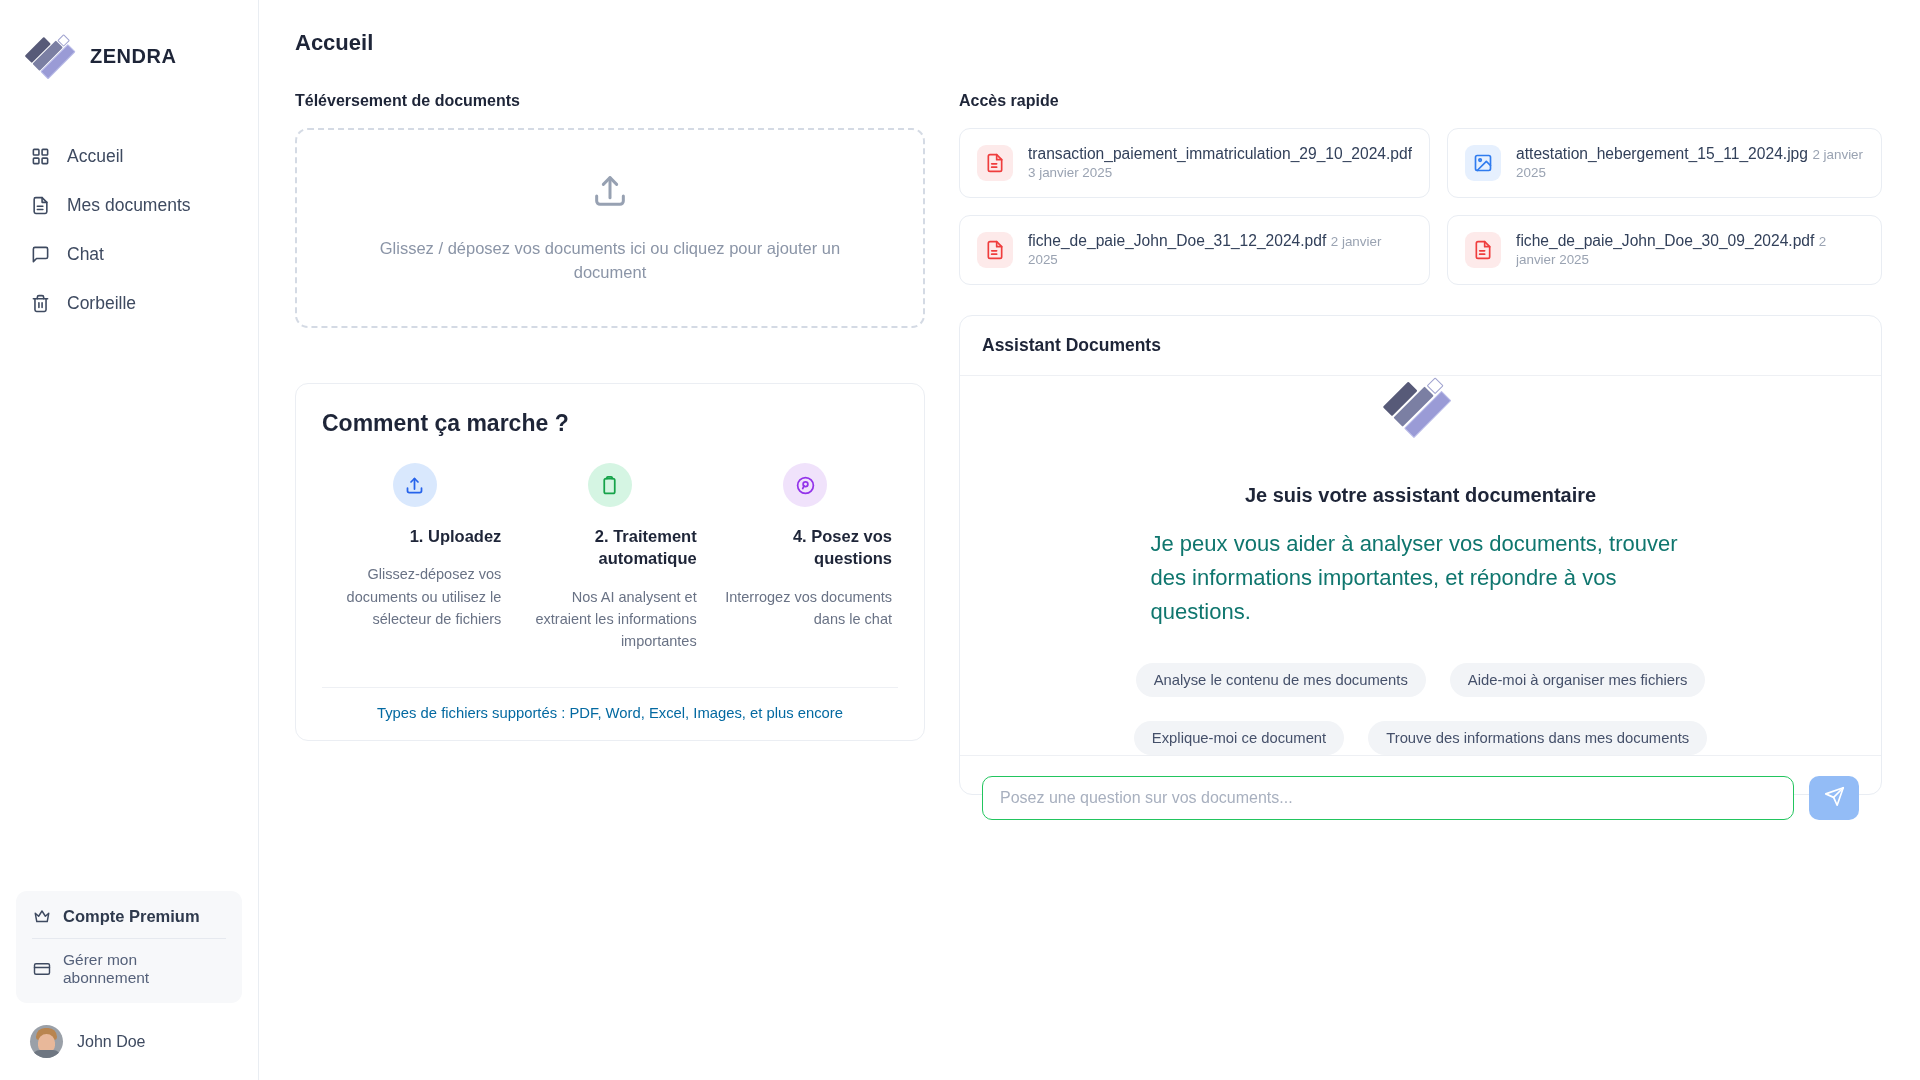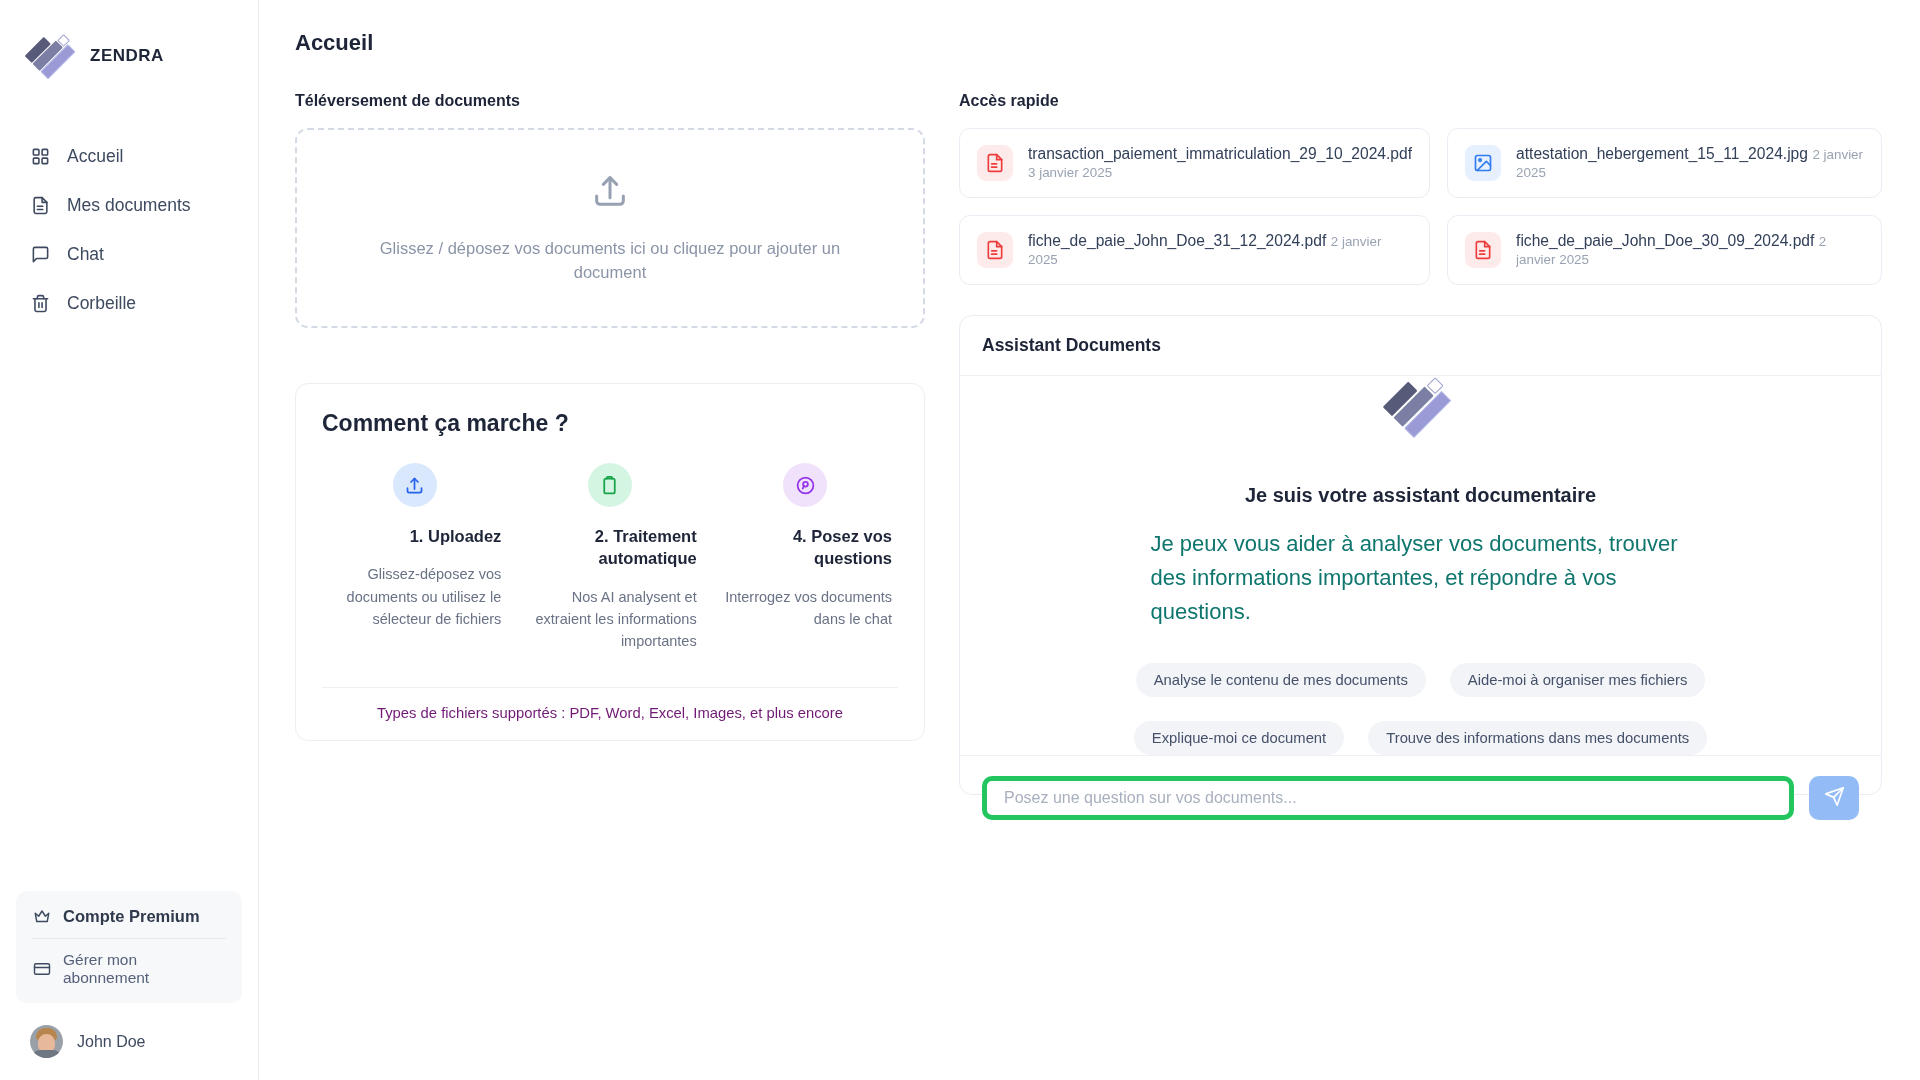--- a/index.html
+++ b/index.html
@@ -12,21 +12,21 @@
   .app{display:flex;width:1920px;height:1080px}
 
   
   .sidebar{
     width:259px;height:1080px;flex:0 0 259px;
     background:#ffffff;border-right:1px solid #e9edf2;
     display:flex;flex-direction:column;position:relative;
   }
   .brand{display:flex;align-items:center;gap:14px;padding:26px 0 0 30px;height:86px}
   .brand-mark{width:46px;height:46px;flex:0 0 46px;position:relative}
-  .brand-name{font-size:17px;font-weight:700;letter-spacing:.5px;color:#1e2538}
+  .brand-name{font-size:20px;font-weight:700;letter-spacing:.5px;color:#1e2538}
 
   .nav{margin-top:46px;display:flex;flex-direction:column}
   .nav-item{
     display:flex;align-items:center;gap:16px;
     height:49px;padding:0 30px;cursor:pointer;color:#3e4a60;
     font-size:17.5px;
   }
   .nav-icon{width:21px;height:21px;flex:0 0 21px;display:flex;align-items:center;justify-content:center;color:#3e4a60}
   .nav-icon svg{display:block}
 
@@ -87,21 +87,21 @@
     display:flex;align-items:center;justify-content:center;
   }
   .badge-blue{background:#d9e8fd;color:#2563eb}
   .badge-green{background:#d5f5e3;color:#16a34a}
   .badge-purple{background:#f0e2fb;color:#9333ea}
   .step-name{font-size:16.5px;font-weight:700;color:#1e2538;line-height:1.35;margin-bottom:16px}
   .step-desc{font-size:14.5px;color:#697285;line-height:1.55}
   .how-foot{
     margin-top:34px;border-top:1px solid #eef0f4;
     padding:17px 0 19px;text-align:center;
-    font-size:14.8px;color:#701a75;
+    font-size:14.8px;color:#0369a1;
   }
 
   
   .qa-grid{display:grid;grid-template-columns:1fr 1fr;gap:17px}
   .doc-card{
     border:1px solid #e9edf3;border-radius:11px;background:#fff;
     padding:15px 17px;display:flex;align-items:center;gap:15px;cursor:pointer;
     min-height:70px;
   }
   .doc-ico{
@@ -139,21 +139,21 @@
   .chips{display:flex;flex-wrap:wrap;gap:24px;justify-content:center;max-width:770px}
   .chip{
     background:#f2f4f7;border-radius:999px;padding:9px 18px;
     font-size:14.8px;color:#45506a;cursor:pointer;white-space:nowrap;
   }
   .as-foot{
     border-top:1px solid #eef0f4;padding:20px 22px;
     display:flex;align-items:center;gap:15px;
   }
   .as-input{
-    flex:1 1 auto;height:44px;border:5px solid #22c55e;border-radius:10px;
+    flex:1 1 auto;height:44px;border:1px solid #22c55e;border-radius:10px;
     padding:0 17px;font-size:16px;color:#7f1d1d;outline:none;background:#fff;
     font-family:inherit;
   }
   .as-input::placeholder{color:#a8b0bf}
   .send-btn{
     width:50px;height:44px;flex:0 0 50px;border:none;border-radius:10px;
     background:#93bcf6;color:#fff;display:flex;align-items:center;justify-content:center;
     cursor:pointer;
   }
 

